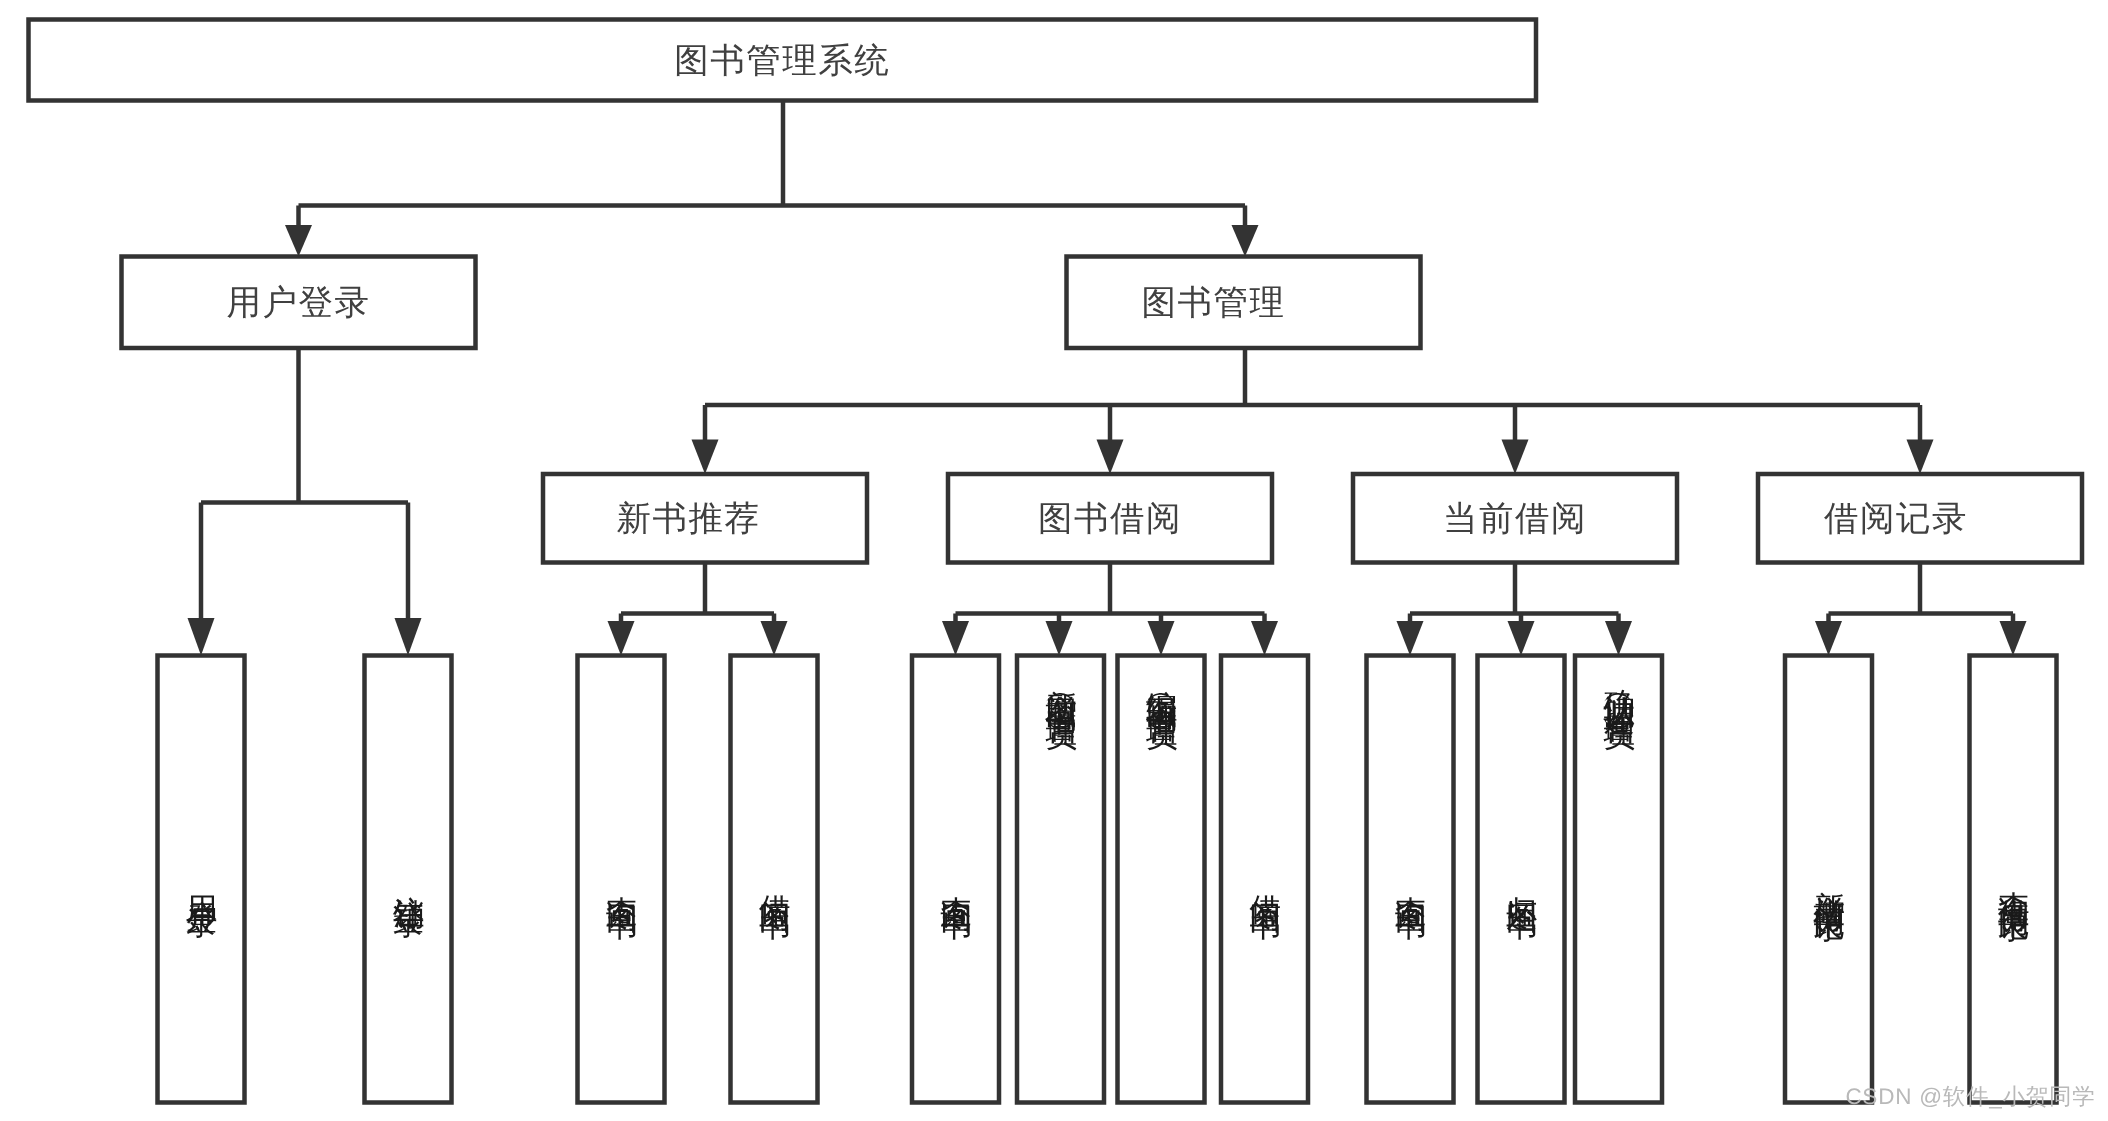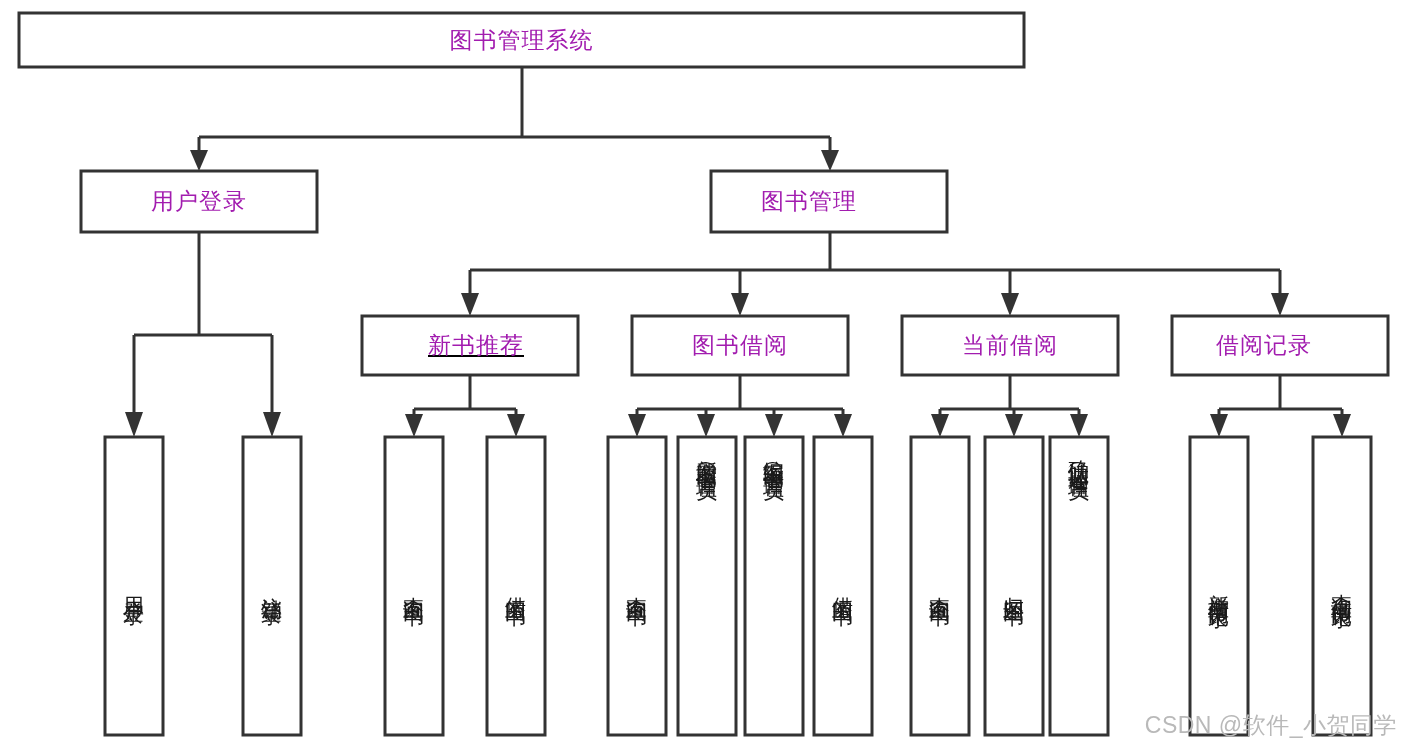--- a/index.html
+++ b/index.html
@@ -60,30 +60,30 @@
   .hlabel-wrap {
     position: absolute;
     display: flex;
     align-items: center;
     justify-content: center;
     pointer-events: none;
   }
   .hlabel-text {
     font-family: "Liberation Sans", "DejaVu Sans", sans-serif;
     font-size: 23px;
-    color: #a21caf;
+    color: #404040;
     white-space: nowrap;
     letter-spacing: 1px;
   }
   .watermark {
     position: absolute;
     right: 8px;
     bottom: 6px;
     font-family: "Liberation Sans", "DejaVu Sans", sans-serif;
-    font-size: 23px;
+    font-size: 15px;
     color: #b9b9b9;
     white-space: nowrap;
     letter-spacing: 0.5px;
   }
 </style>
 </head>
 <body>
 
 <div id="diagram-root">
 
@@ -182,21 +182,21 @@
     <span class="hlabel-text">图书管理系统</span>
   </div>
 
   <div class="hlabel-wrap" style="left:81px; top:171px; width:236px; height:61px;">
     <span class="hlabel-text">用户登录</span>
   </div>
   <div class="hlabel-wrap" style="left:711px; top:171px; width:196px; height:61px;">
     <span class="hlabel-text">图书管理</span>
   </div>
 
-  <div class="hlabel-wrap" style="left:368px; top:316px; width:216px; height:59px;text-decoration:underline;">
+  <div class="hlabel-wrap" style="left:351px; top:316px; width:216px; height:59px;">
     <span class="hlabel-text">新书推荐</span>
   </div>
   <div class="hlabel-wrap" style="left:902px; top:316px; width:216px; height:59px;">
     <span class="hlabel-text">当前借阅</span>
   </div>
   <div class="hlabel-wrap" style="left:632px; top:316px; width:216px; height:59px;">
     <span class="hlabel-text">图书借阅</span>
   </div>
   <div class="hlabel-wrap" style="left:1172px; top:316px; width:184px; height:59px;">
     <span class="hlabel-text">借阅记录</span>

